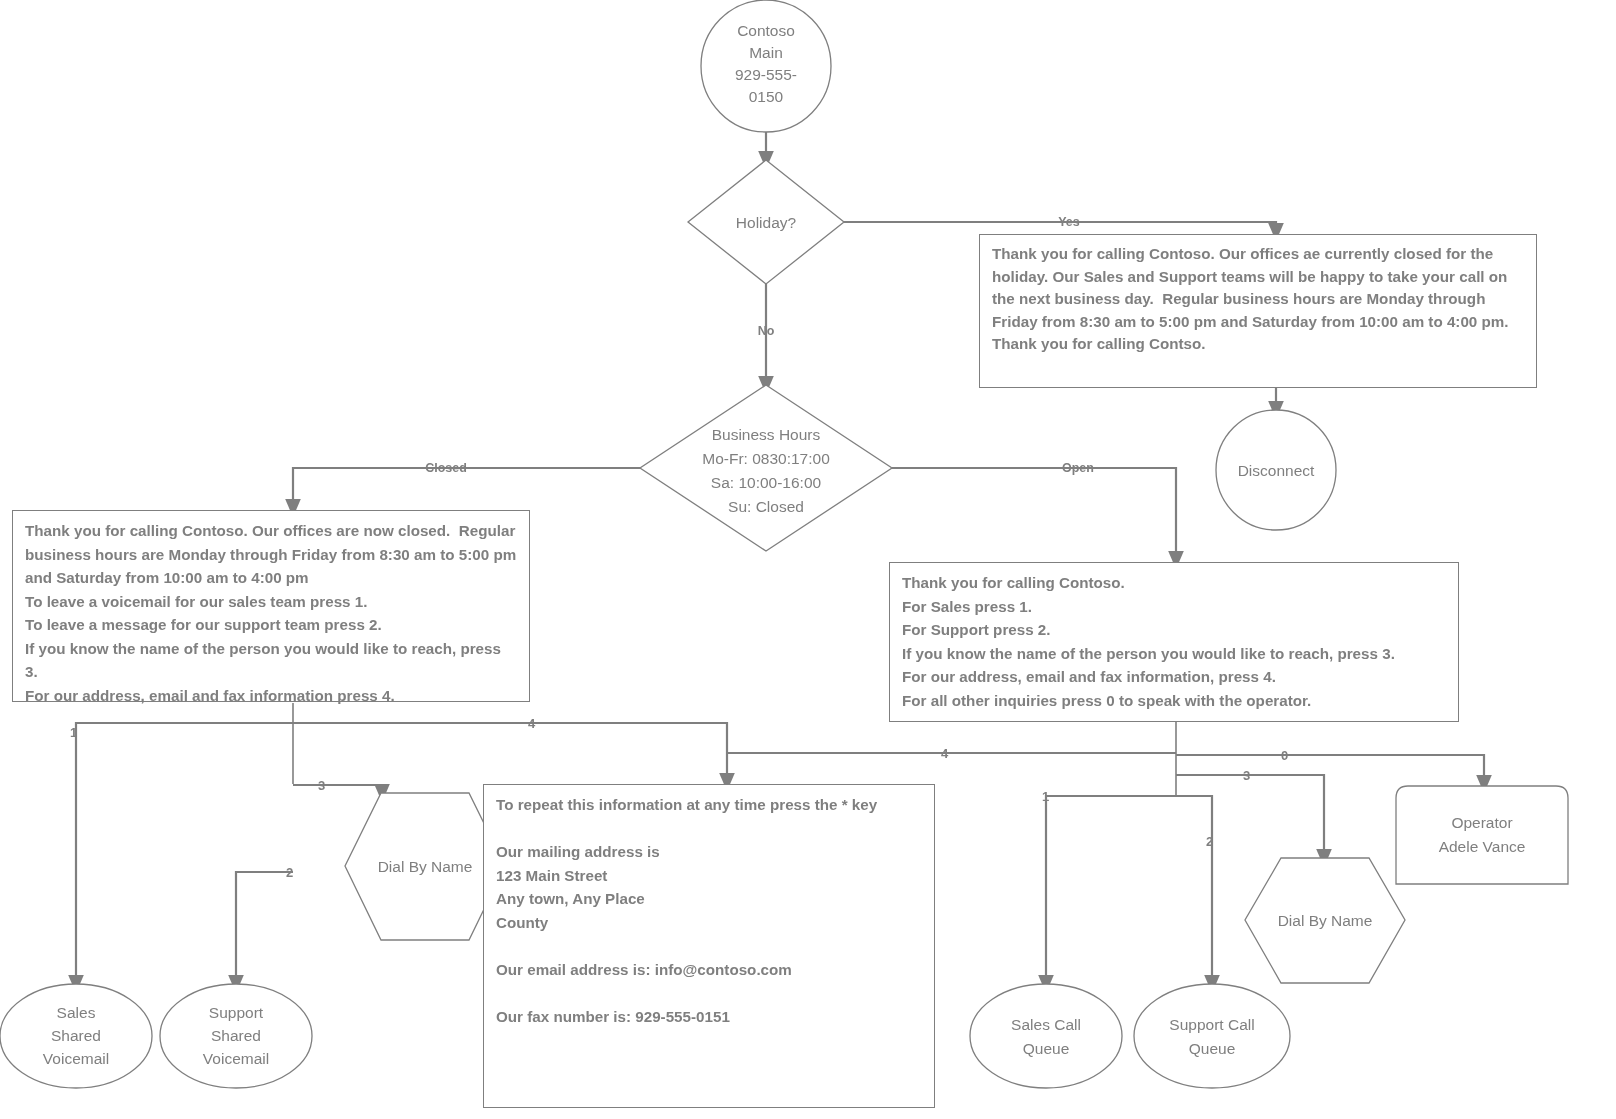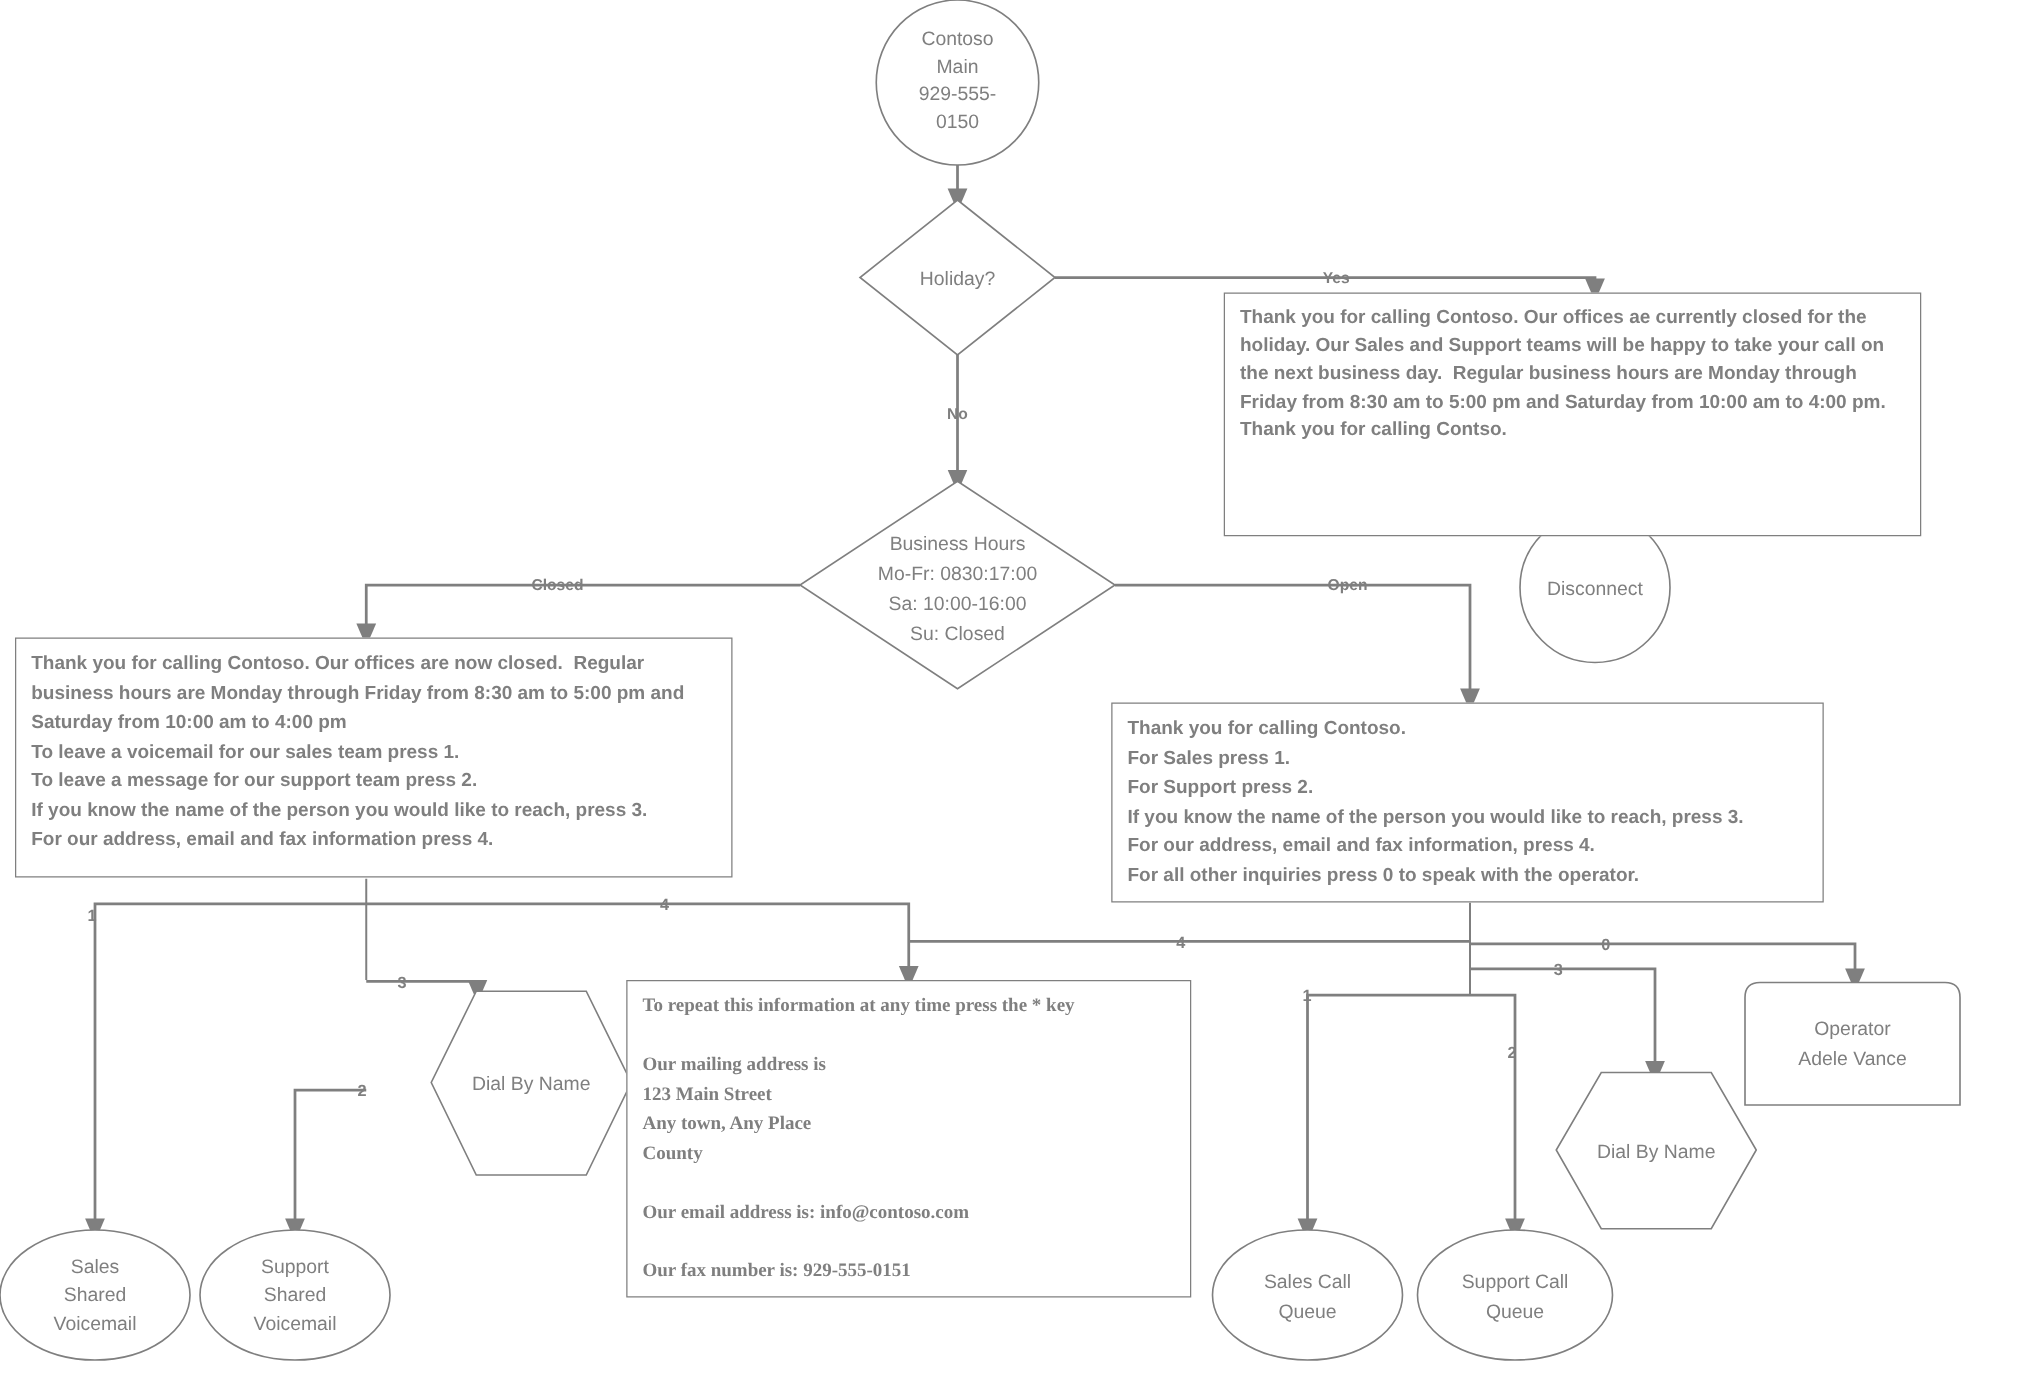--- a/index.html
+++ b/index.html
@@ -212,36 +212,36 @@
     </g>
 
     <g>
       <ellipse class="shape" cx="1212" cy="1036" rx="78" ry="52"></ellipse>
       <text class="node-label" x="1212" y="1030">Support Call</text>
       <text class="node-label" x="1212" y="1054">Queue</text>
     </g>
 
   </svg>
 
-  <div class="prompt-box" style="left:979px; top:234px; width:558px; height:195px;">Thank you for calling Contoso. Our offices ae currently closed for the holiday. Our Sales and Support teams will be happy to take your call on the next business day.  Regular business hours are Monday through Friday from 8:30 am to 5:00 pm and Saturday from 10:00 am to 4:00 pm.  Thank you for calling Contso.</div>
-
-  <div class="prompt-box" style="left:12px; top:510px; width:574px; height:192px; line-height:23.5px;">Thank you for calling Contoso. Our offices are now closed.  Regular business hours are Monday through Friday from 8:30 am to 5:00 pm and Saturday from 10:00 am to 4:00 pm
+  <div class="prompt-box" style="left:979px; top:234px; width:558px; height:154px;">Thank you for calling Contoso. Our offices ae currently closed for the holiday. Our Sales and Support teams will be happy to take your call on the next business day.  Regular business hours are Monday through Friday from 8:30 am to 5:00 pm and Saturday from 10:00 am to 4:00 pm.  Thank you for calling Contso.</div>
+
+  <div class="prompt-box" style="left:12px; top:510px; width:518px; height:192px; line-height:23.5px;">Thank you for calling Contoso. Our offices are now closed.  Regular business hours are Monday through Friday from 8:30 am to 5:00 pm and Saturday from 10:00 am to 4:00 pm
 To leave a voicemail for our sales team press 1.
 To leave a message for our support team press 2.
 If you know the name of the person you would like to reach, press 3.
 For our address, email and fax information press 4.</div>
 
   <div class="prompt-box" style="left:889px; top:562px; width:570px; height:160px; line-height:23.5px;">Thank you for calling Contoso.
 For Sales press 1.
 For Support press 2.
 If you know the name of the person you would like to reach, press 3.
 For our address, email and fax information, press 4.
 For all other inquiries press 0 to speak with the operator.</div>
 
-  <div class="prompt-box" style="left:501px; top:784px; width:452px; height:254px; line-height:23.5px;font-family:Liberation Serif, serif;">To repeat this information at any time press the * key
+  <div class="prompt-box" style="left:483px; top:784px; width:452px; height:324px; line-height:23.5px;">To repeat this information at any time press the * key
 
 Our mailing address is
 123 Main Street
 Any town, Any Place
 County
 
 Our email address is: info@contoso.com
 
 Our fax number is: 929-555-0151</div>
 

